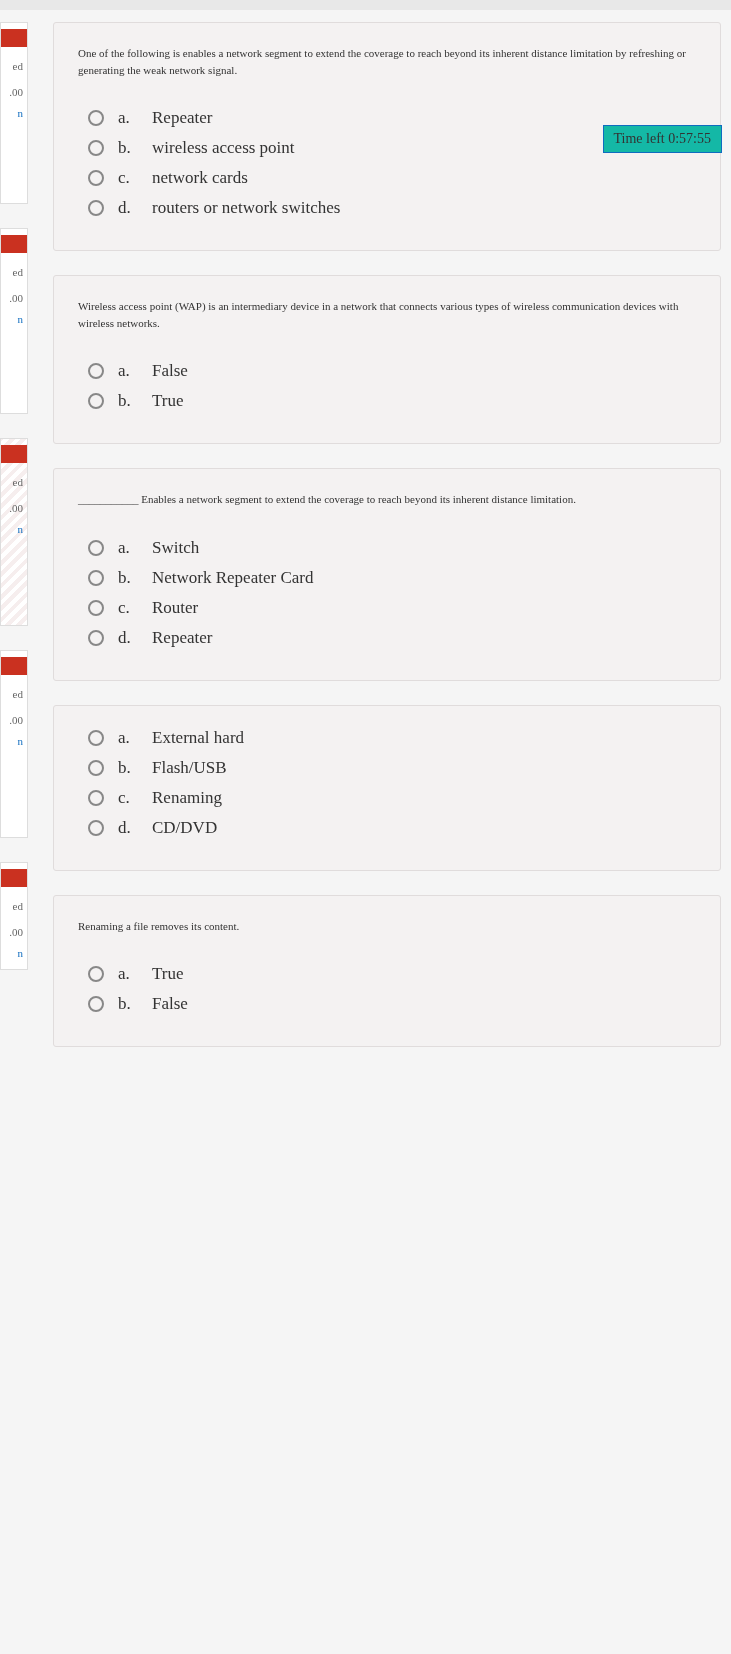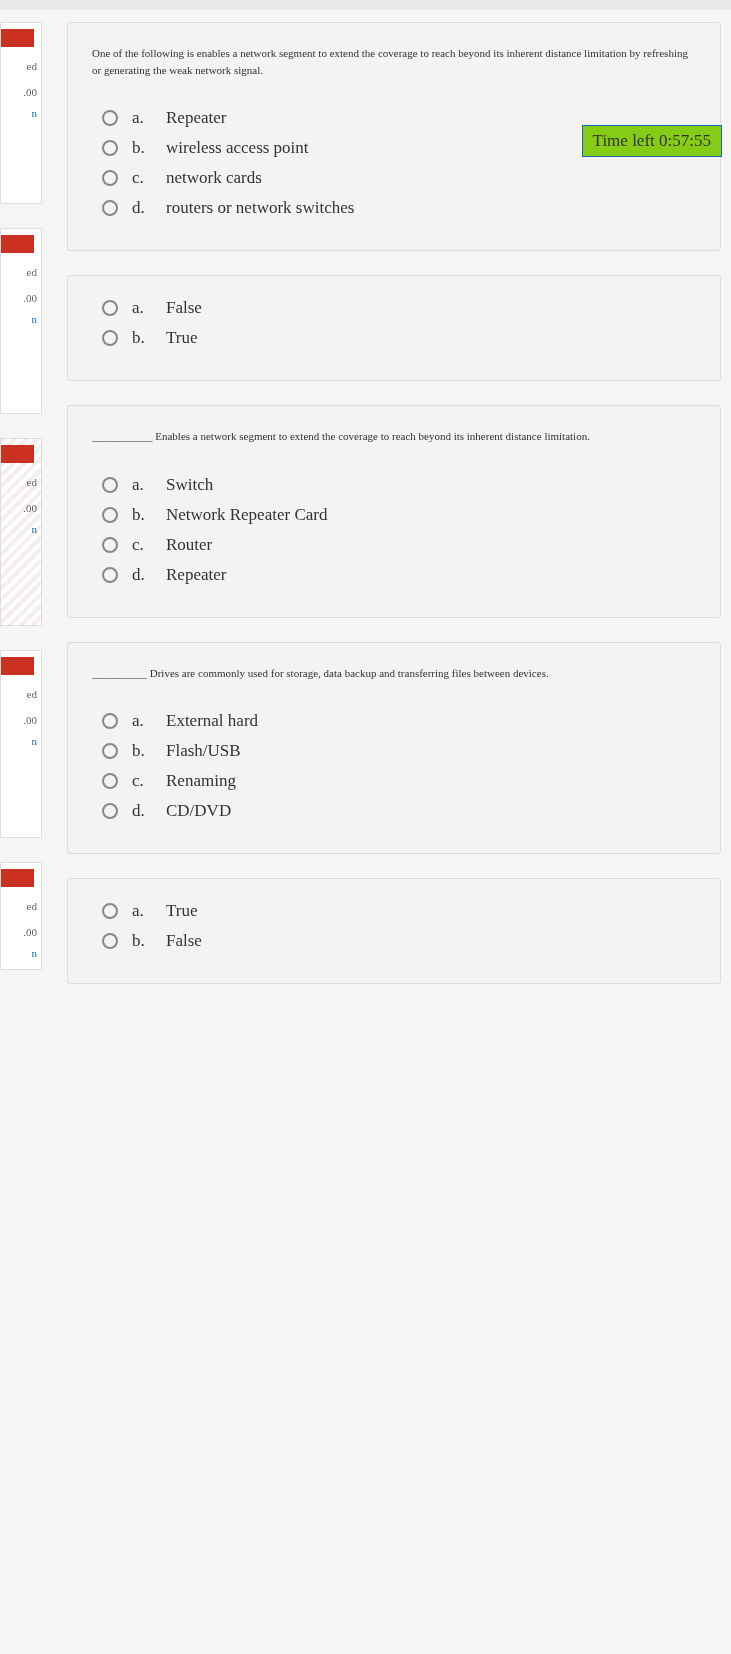--- a/index.html
+++ b/index.html
@@ -17,21 +17,21 @@
     .top-bar {
       background: #e8e8e8;
       height: 10px;
     }
     .container {
       display: flex;
       gap: 25px;
       padding: 12px 0 0 0;
     }
     .sidebar {
-      width: 42px;
+      width: 28px;
       flex-shrink: 0;
     }
     .question-info {
       background: #fff;
       border: 1px solid #ddd;
       margin-bottom: 24px;
       position: relative;
       overflow: hidden;
     }
     .question-info.striped {
@@ -103,24 +103,24 @@
       width: 20px;
     }
     .option-text {
       font-size: 17px;
       color: #333;
     }
     .timer {
       position: absolute;
       top: 125px;
       right: 9px;
-      background: #84cc16;
+      background: #14b8a6;
       border: 1px solid #0f6cbf;
       padding: 5px 10px;
-      font-size: 17px;
+      font-size: 14px;
       color: #333;
       z-index: 10;
     }
     .q1-info { height: 182px; }
     .q2-info { height: 186px; }
     .q3-info { height: 188px; }
     .q4-info { height: 188px; }
     .q5-info { height: 108px; }
   </style>
 </head>
@@ -194,20 +194,21 @@
         </div>
         <div class="option-row">
           <div class="radio"></div>
           <span class="option-letter">d.</span>
           <span class="option-text">routers or network switches</span>
         </div>
       </div>
     </div>
 
     <div class="question-block">
+      <div class="question-text">Wireless access point (WAP) is an intermediary device in a network that connects various types of wireless communication devices with wireless networks.</div>
       <div class="options">
         <div class="option-row">
           <div class="radio"></div>
           <span class="option-letter">a.</span>
           <span class="option-text">False</span>
         </div>
         <div class="option-row">
           <div class="radio"></div>
           <span class="option-letter">b.</span>
           <span class="option-text">True</span>
@@ -235,21 +236,20 @@
         </div>
         <div class="option-row">
           <div class="radio"></div>
           <span class="option-letter">d.</span>
           <span class="option-text">Repeater</span>
         </div>
       </div>
     </div>
 
     <div class="question-block">
-      <div class="question-text">__________ Drives are commonly used for storage, data backup and transferring files between devices.</div>
       <div class="options">
         <div class="option-row">
           <div class="radio"></div>
           <span class="option-letter">a.</span>
           <span class="option-text">External hard</span>
         </div>
         <div class="option-row">
           <div class="radio"></div>
           <span class="option-letter">b.</span>
           <span class="option-text">Flash/USB</span>
@@ -261,20 +261,21 @@
         </div>
         <div class="option-row">
           <div class="radio"></div>
           <span class="option-letter">d.</span>
           <span class="option-text">CD/DVD</span>
         </div>
       </div>
     </div>
 
     <div class="question-block">
+      <div class="question-text">Renaming a file removes its content.</div>
       <div class="options">
         <div class="option-row">
           <div class="radio"></div>
           <span class="option-letter">a.</span>
           <span class="option-text">True</span>
         </div>
         <div class="option-row">
           <div class="radio"></div>
           <span class="option-letter">b.</span>
           <span class="option-text">False</span>

